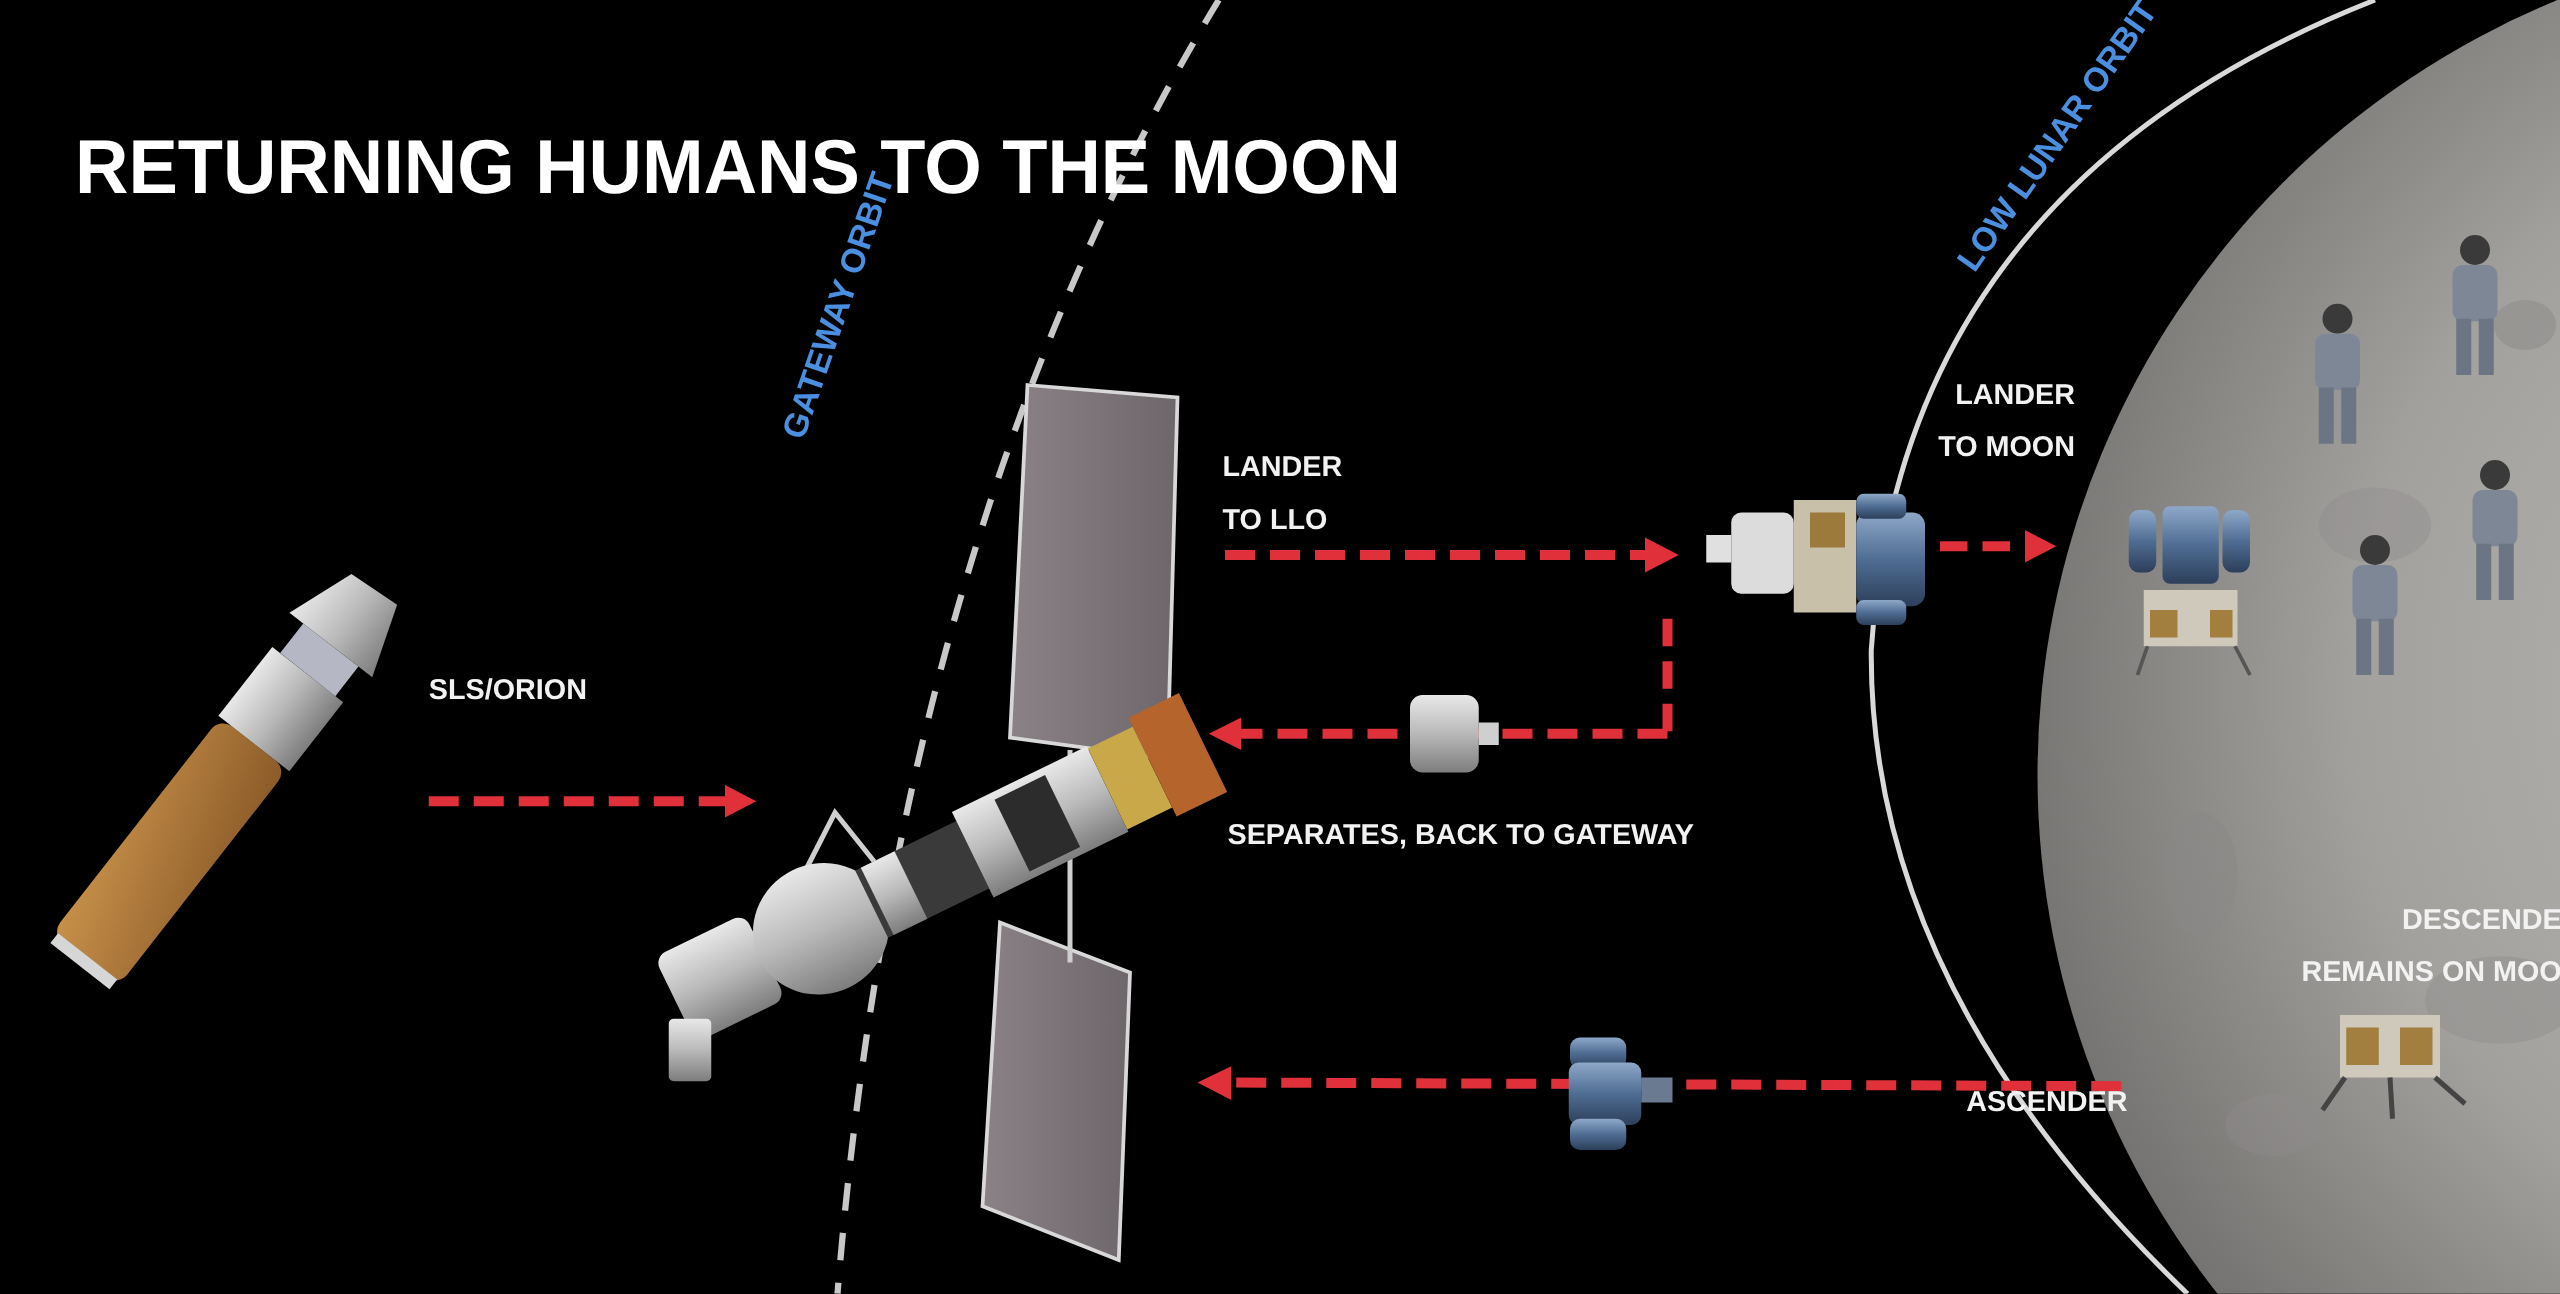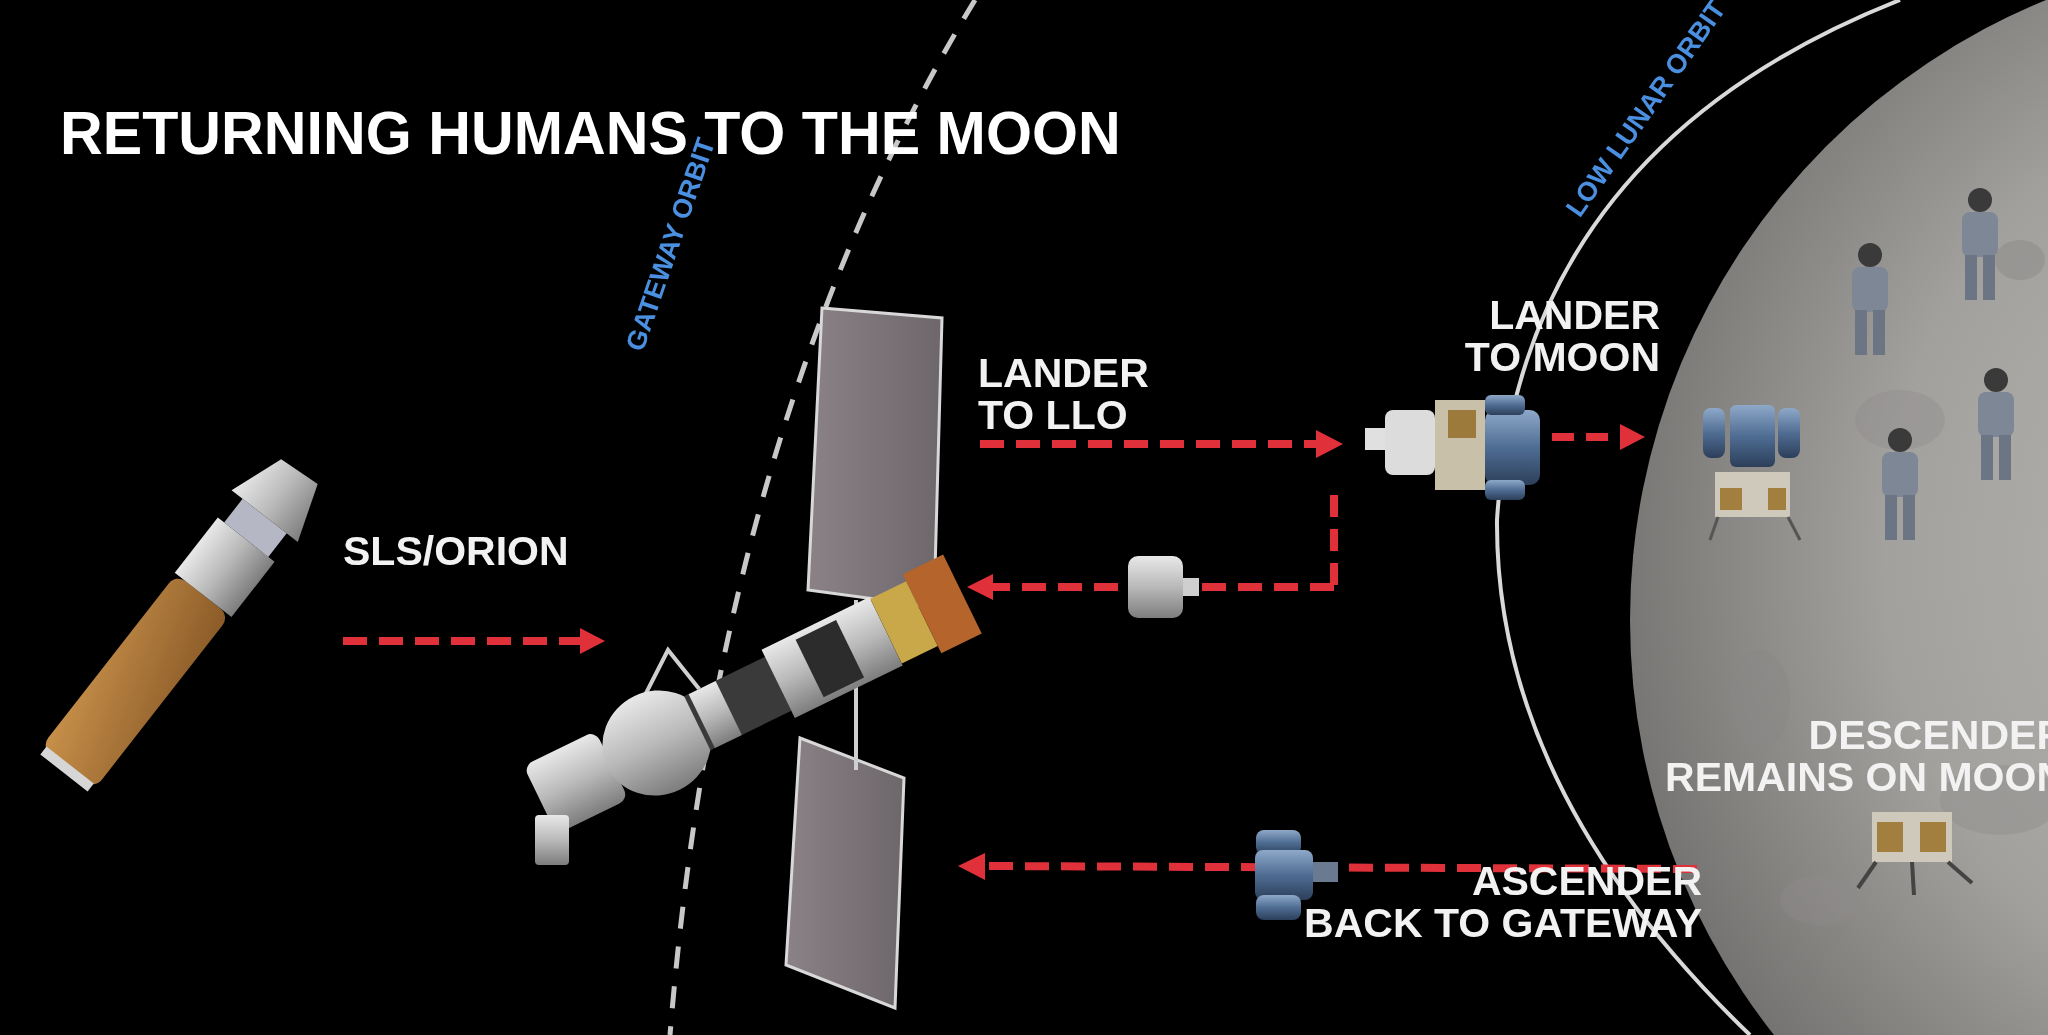--- a/index.html
+++ b/index.html
@@ -1,19 +1,19 @@
 <!DOCTYPE html>
 <html><head>
 <meta charset="utf-8">
 <style>
   html, body { margin: 0; padding: 0; background: #000; }
   body { width: 2048px; height: 1035px; position: relative; overflow: hidden; font-family: "Liberation Sans", "DejaVu Sans", sans-serif; }
   .abs { position: absolute; }
   .title { left: 60px; top: 98px; font-size: 61px; font-weight: bold; color: #fff; letter-spacing: 0px; white-space: nowrap; transform: scaleX(0.97); transform-origin: left top; }
-  .label { color: #f2f2f2; font-weight: bold; font-size: 41px; line-height: 42px; white-space: nowrap; }
+  .label { color: #f2f2f2; font-weight: bold; font-size: 23px; line-height: 42px; white-space: nowrap; }
   .label.right { text-align: right; }
   .orbit-label { color: #4a8fe0; font-weight: bold; font-size: 27px; white-space: nowrap; }
   svg.layer { position: absolute; left: 0; top: 0; }
 </style>
 </head>
 <body>
 
 <svg class="layer" width="2048" height="1035" viewBox="0 0 2048 1035">
   <defs>
     <radialGradient id="moonGrad" cx="0.55" cy="0.45" r="0.6">
@@ -191,23 +191,23 @@
   <div>LANDER</div>
   <div>TO LLO</div>
 </div>
 
 <div class="abs label right" style="right:388px; top:294px;">
   <div>LANDER</div>
   <div>TO MOON</div>
 </div>
 
 <div class="abs label" style="left:982px; top:646px;">
+  <div>SEPARATES, BACK TO GATEWAY</div>
 </div>
 
 <div class="abs label right" style="right:-18px; top:714px;">
   <div>DESCENDER</div>
   <div>REMAINS ON MOON</div>
 </div>
 
 <div class="abs label right" style="right:346px; top:860px;">
   <div>ASCENDER</div>
-  <div>BACK TO GATEWAY</div>
 </div>
 
 </body></html>

